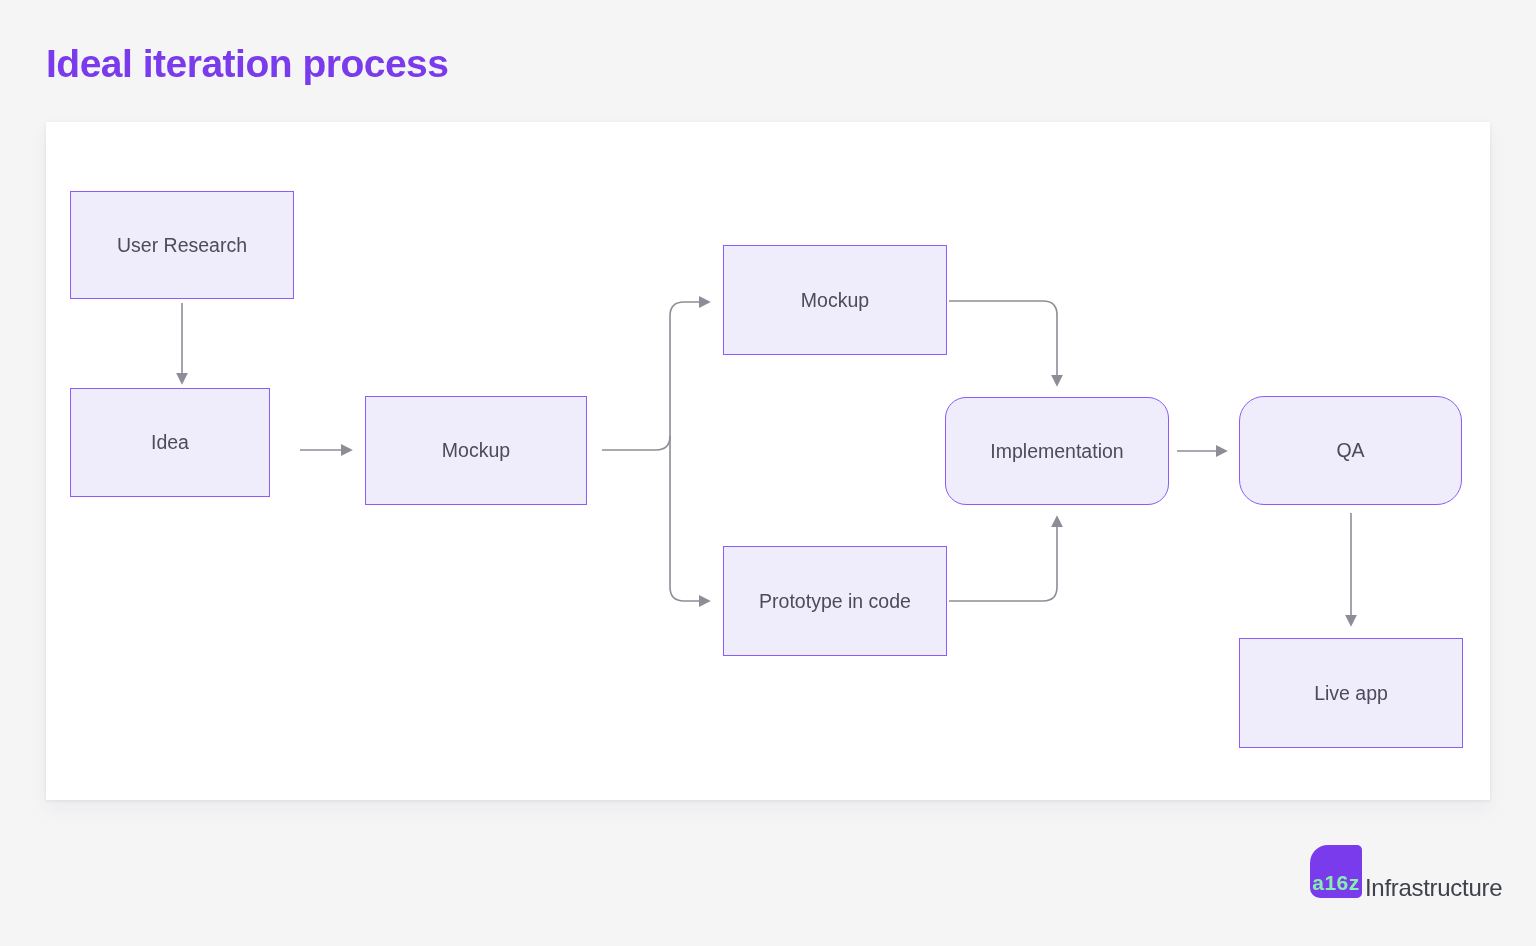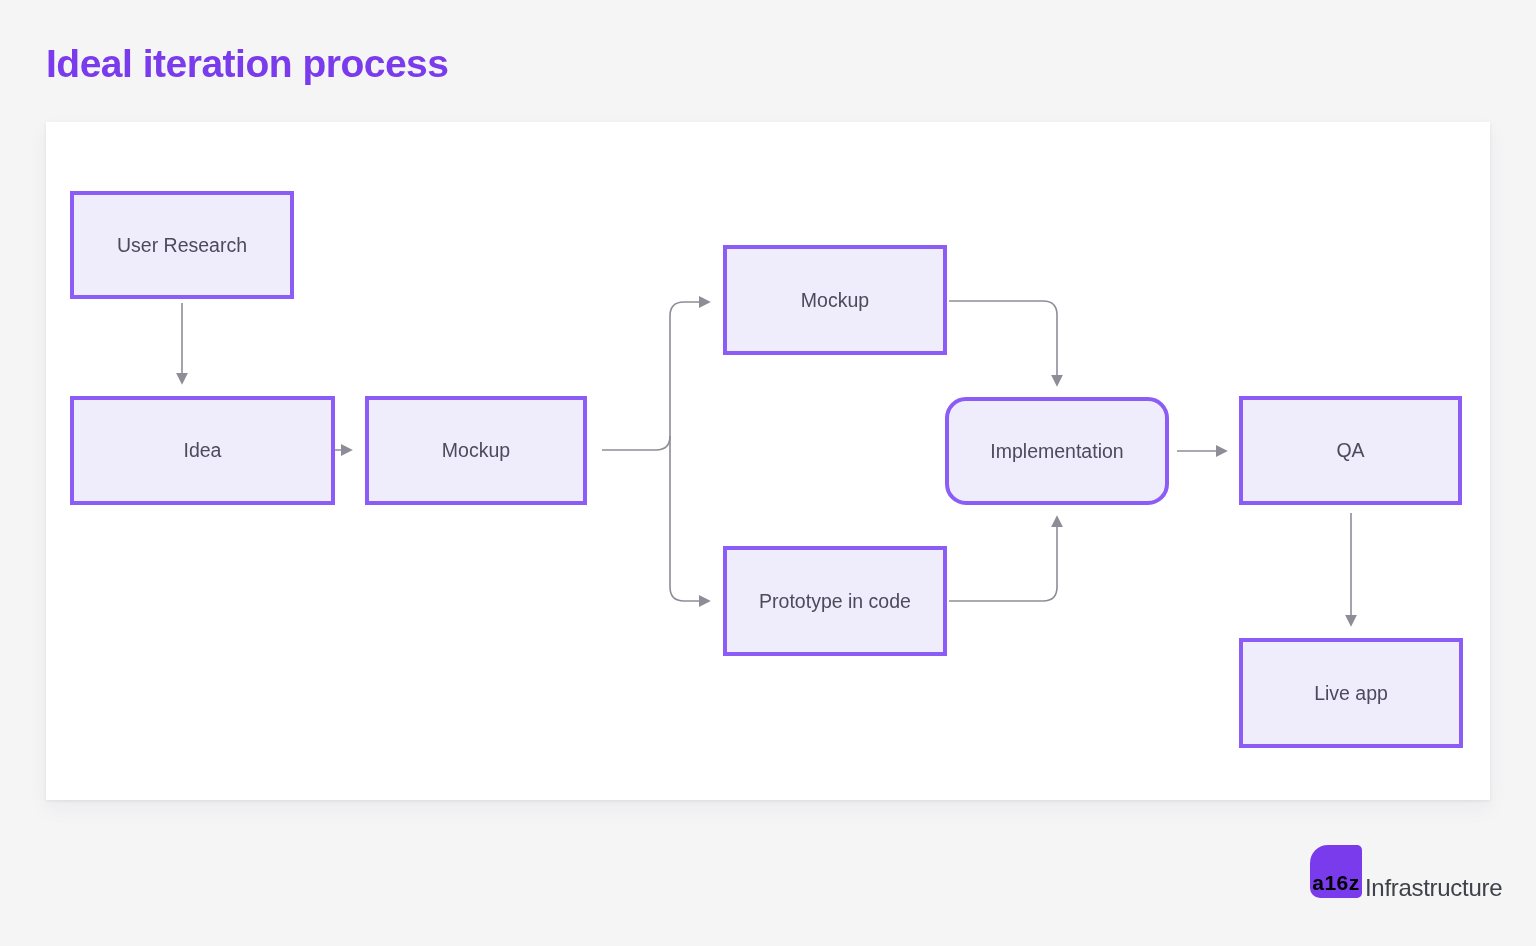--- a/index.html
+++ b/index.html
@@ -27,52 +27,52 @@
   }
   .edges-svg {
     position: absolute;
     left: 0; top: 0;
     width: 1444px; height: 678px;
     pointer-events: none;
   }
   .node {
     position: absolute;
     background: #EFECFB;
-    border: 4px solid #8b5cf6;
+    border: 1px solid #8b5cf6;
     display: flex;
     align-items: center;
     justify-content: center;
     font-size: 19.5px;
     color: #4C4B5C;
     text-align: center;
   }
   .node-user-research { left: 24px;   top: 69px;  width: 224px; height: 108px; }
-  .node-idea          { left: 24px;   top: 274px; width: 265px; height: 109px; }
+  .node-idea          { left: 24px;   top: 266px; width: 200px; height: 109px; }
   .node-mockup        { left: 319px;  top: 274px; width: 222px; height: 109px; }
   .node-mockup-2      { left: 677px;  top: 123px; width: 224px; height: 110px; }
   .node-prototype     { left: 677px;  top: 424px; width: 224px; height: 110px; }
   .node-implementation{ left: 899px;  top: 275px; width: 224px; height: 108px; border-radius: 21px; }
-  .node-qa            { left: 1193px; top: 274px; width: 223px; height: 109px; }
+  .node-qa            { left: 1193px; top: 274px; width: 223px; height: 109px; border-radius: 25px; }
   .node-live-app      { left: 1193px; top: 516px; width: 224px; height: 110px; }
 
   .footer-logo {
     position: absolute;
     left: 1310px; top: 845px;
     display: flex;
     align-items: flex-end;
   }
   .logo-mark {
     width: 52px; height: 53px;
     background: #7A3BEC;
     border-radius: 18px 5px 5px 10px;
     display: flex;
     align-items: flex-end;
     justify-content: center;
     padding-bottom: 3px;
-    color: #000000;
+    color: #86efac;
     font-size: 21px;
     font-weight: 700;
     letter-spacing: 0.5px;
   }
   .logo-label {
     color: #3F424A;
     font-size: 24px;
     font-weight: 400;
     letter-spacing: -0.3px;
     padding-left: 3px;

